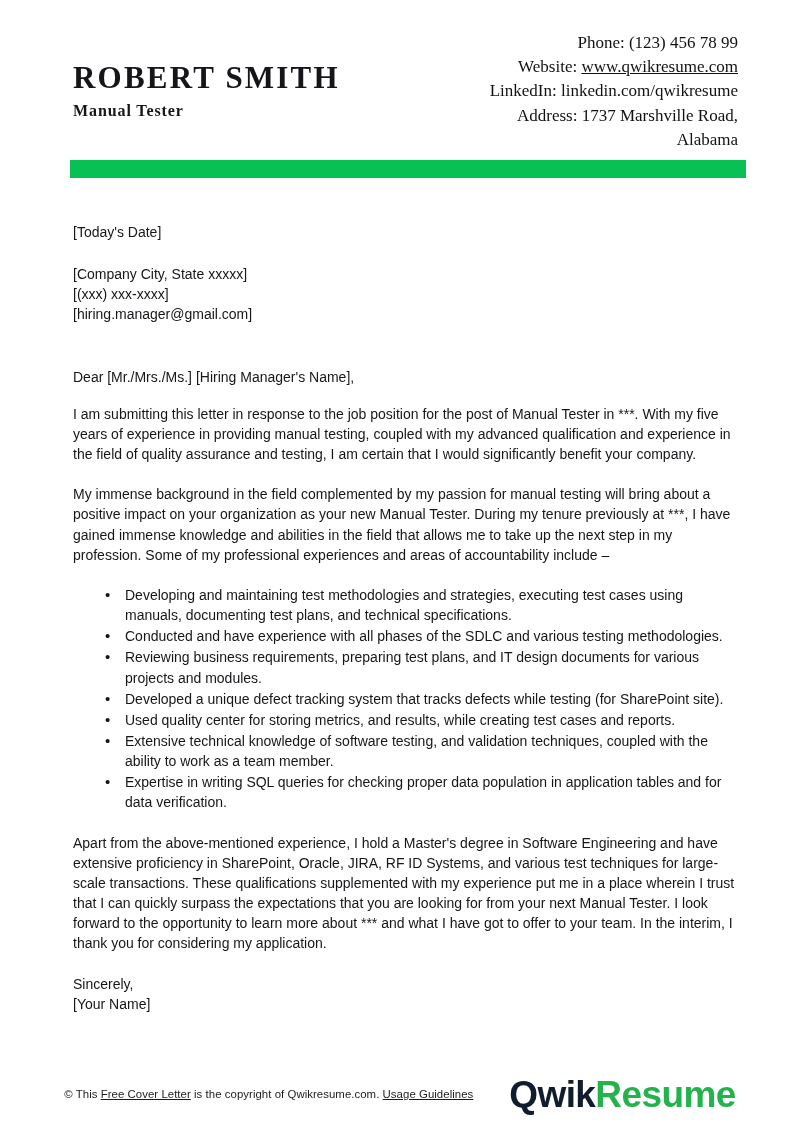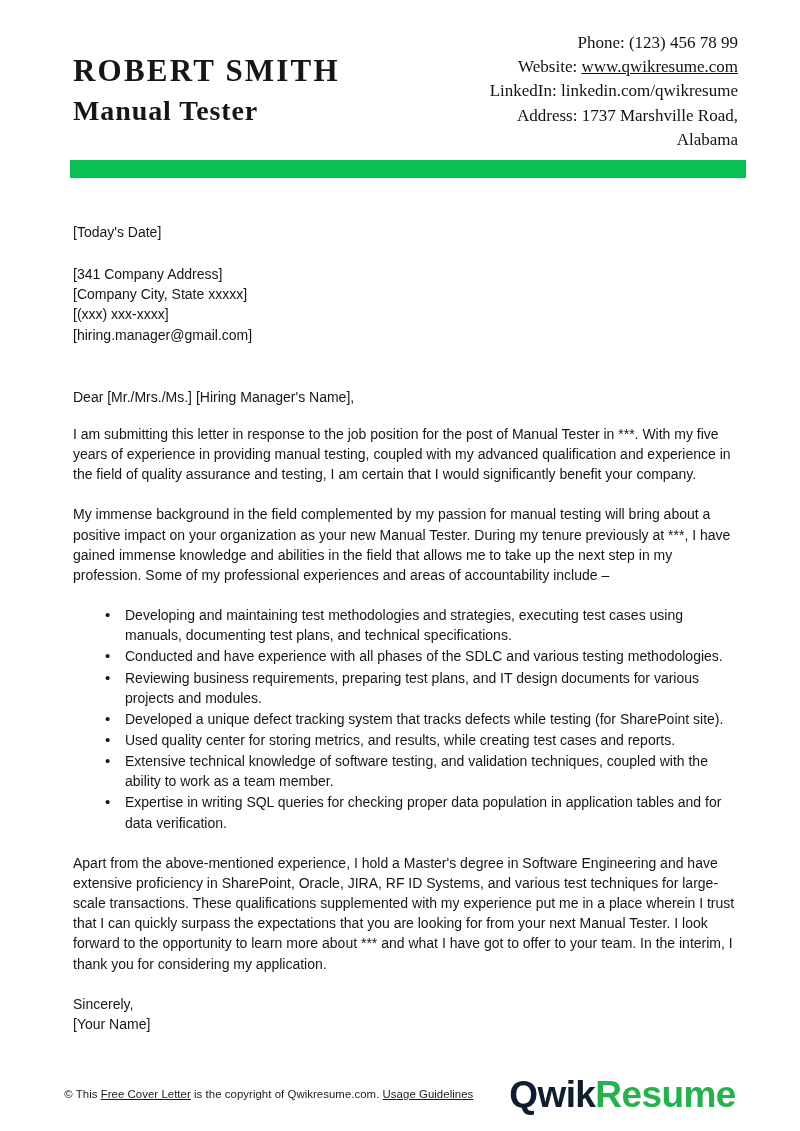--- a/index.html
+++ b/index.html
@@ -46,21 +46,21 @@
     font-size: 31px;
     letter-spacing: 2.2px;
     line-height: 1.12;
     color: #16161a;
     white-space: nowrap;
   }
 
   .job-title {
     font-family: "Liberation Serif", serif;
     font-weight: bold;
-    font-size: 28px;
+    font-size: 16px;
     letter-spacing: 0.9px;
     line-height: 1.25;
     margin-top: 5px;
     color: #16161a;
     white-space: nowrap;
   }
 
   .contact {
     font-family: "Liberation Serif", serif;
     font-size: 17px;
@@ -207,21 +207,20 @@
     </div>
   </div>
 
   <div class="accent-bar" style="background: rgb(7, 193, 85);"></div>
 
   <div class="letter">
 
     <div class="date-line">[Today's Date]</div>
 
     <div class="recipient">
-      <div>[341 Company Address]</div>
       <div>[Company City, State xxxxx]</div>
       <div>[(xxx) xxx-xxxx]</div>
       <div>[hiring.manager@gmail.com]</div>
     </div>
 
     <div class="salutation">Dear [Mr./Mrs./Ms.] [Hiring Manager's Name],</div>
 
     <p class="para">I am submitting this letter in response to the job position for the post of Manual Tester in ***. With my five years of experience in providing manual testing, coupled with my advanced qualification and experience in the field of quality assurance and testing, I am certain that I would significantly benefit your company.</p>
 
     <p class="para">My immense background in the field complemented by my passion for manual testing will bring about a positive impact on your organization as your new Manual Tester. During my tenure previously at ***, I have gained immense knowledge and abilities in the field that allows me to take up the next step in my profession. Some of my professional experiences and areas of accountability include –</p>

